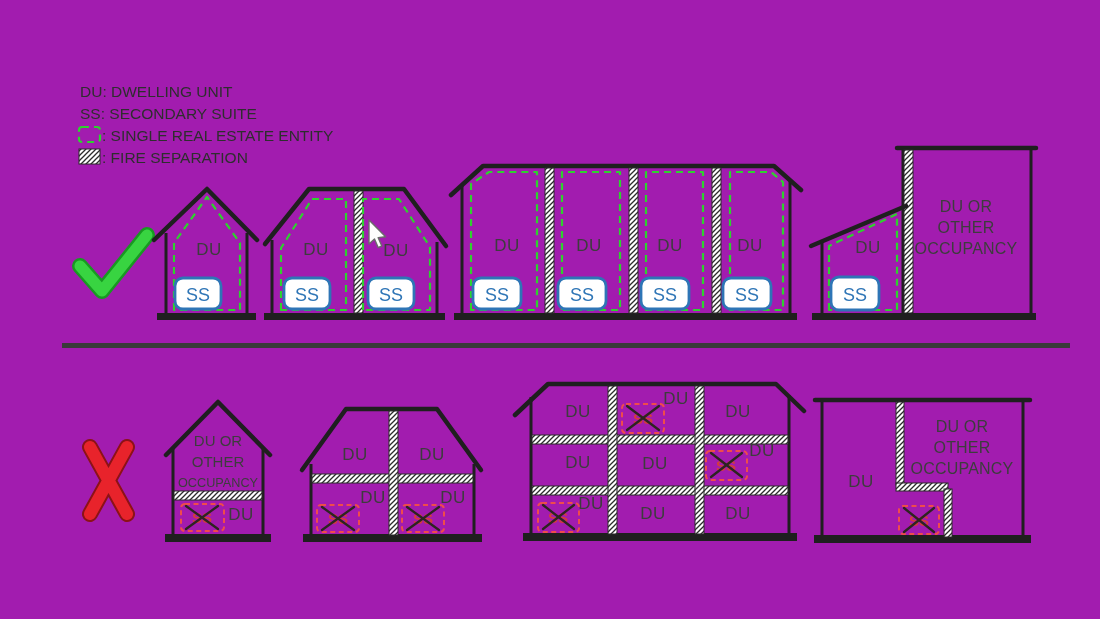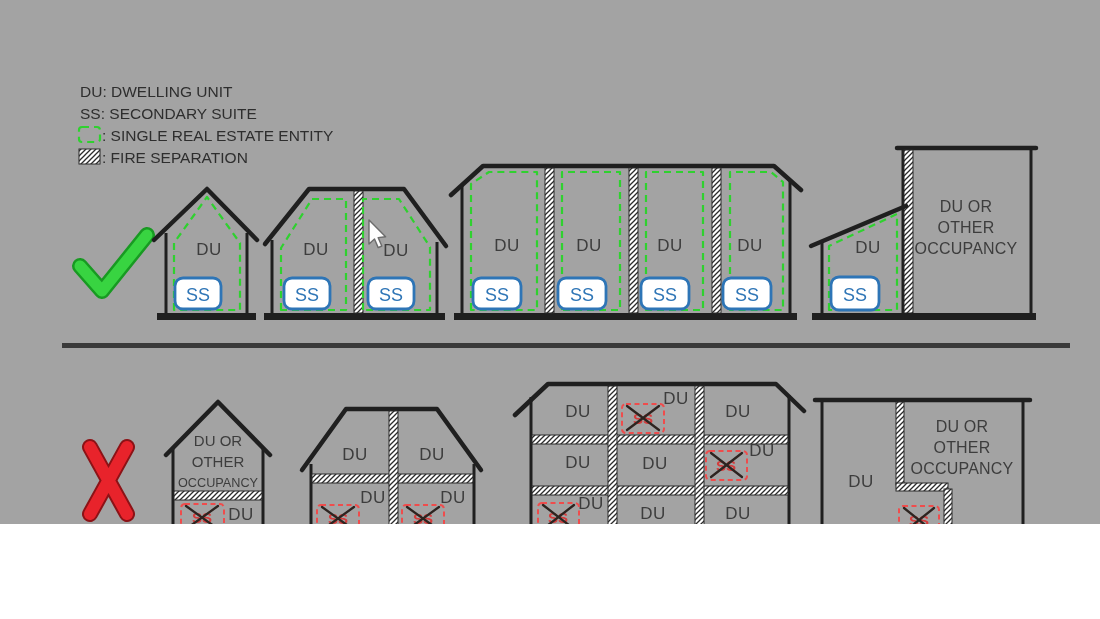--- a/index.html
+++ b/index.html
@@ -9,21 +9,21 @@
     --check_green:#38d441;
     --check_green_dark:#189a22;
     --suite_blue:#2e75b6;
     --cross_red:#e8232b;
     --cross_red_dark:#8c1216;
     --red_dash:#ef4c4c;
     --hatch:#2b2b2b;
     --divider:#3a3a3a;
   }
   html,body{margin:0;padding:0;background:#fff;}
-  .canvas{position:relative;width:1100px;height:524px;background:#a3a3a3;overflow:hidden;
+  .canvas{position:relative;width:1100px;height:619px;background:#a21caf;overflow:hidden;
           font-family:"Liberation Sans",sans-serif;}
   svg{display:block}
   svg text{font-family:"Liberation Sans",sans-serif;}
   .wall{stroke:var(--outline);stroke-width:3;fill:none;}
   .roof{stroke:var(--outline);stroke-width:4.5;fill:none;stroke-linejoin:round;stroke-linecap:round;}
   .basebar{fill:var(--outline);}
   .gdash{stroke:var(--entity_green);stroke-width:2.2;stroke-dasharray:7 5;fill:none;stroke-linejoin:round;}
   .hatchrect{fill:url(#hatch);stroke:var(--hatch);stroke-width:1;}
   .hatchline{stroke:var(--hatch);stroke-width:1.3;}
   .ssbox{stroke:var(--suite_blue);stroke-width:2.8;fill:#ffffff;}

